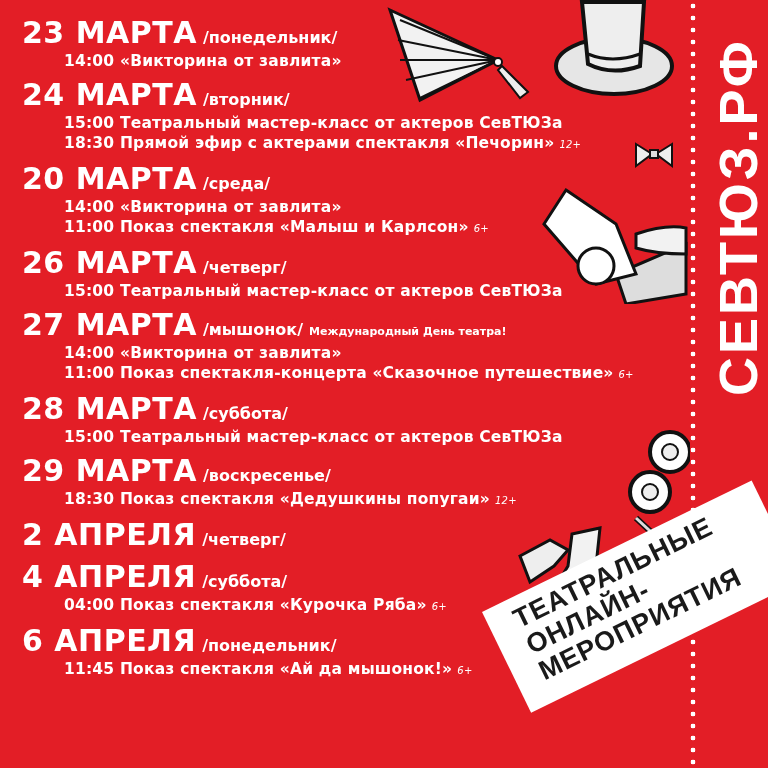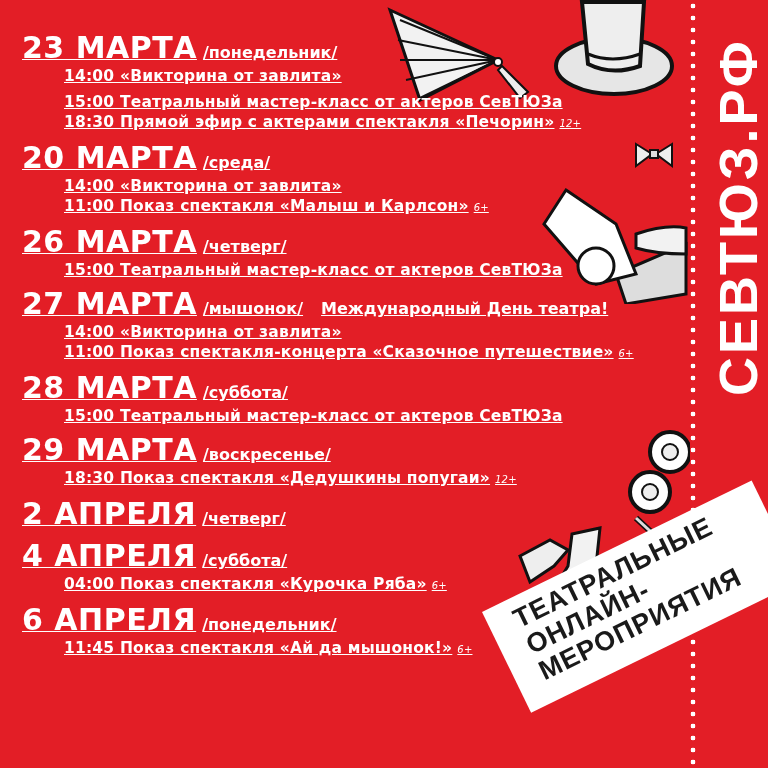--- a/index.html
+++ b/index.html
@@ -1,24 +1,24 @@
 <!DOCTYPE html>
 <html><head>
 <meta charset="utf-8">
 <style>
   html, body { margin:0; padding:0; }
   body { width:768px; height:768px; overflow:hidden; background:#e5212a; position:relative;
          font-family:"DejaVu Sans", sans-serif; color:#fff; }
   .poster { position:absolute; inset:0; background:#e31e26; }
-  .schedule { position:absolute; left:22px; top:30px; width:680px;text-decoration:underline; }
+  .schedule { position:absolute; left:22px; top:15px; width:680px; }
   .day { margin-bottom:6px; }
   .date-line { white-space:nowrap; line-height:36px; height:36px; }
   .date { font-family:"DejaVu Sans", sans-serif; font-weight:bold; font-size:30px; letter-spacing:0.5px; }
   .weekday { font-weight:bold; font-size:16px; margin-left:6px; }
-  .note { font-weight:bold; font-size:16px; margin-left:18px; }
+  .note { font-weight:bold; font-size:11px; margin-left:6px; }
   .event { font-weight:bold; font-size:15.5px; line-height:20px; white-space:nowrap; letter-spacing:0.2px;margin-left:42px; }
   .age { font-style:italic; font-weight:normal; font-size:10px; margin-left:5px; }
   .dots { position:absolute; left:689px; top:0; width:8px; height:768px;
           background-image: radial-gradient(circle, #fff 2.3px, transparent 2.6px);
           background-size:8px 12px; background-repeat:repeat-y; }
   .site { position:absolute; left:711px; top:396px; transform-origin:0 0; transform:rotate(-90deg);
           font-family:"Liberation Sans", sans-serif; font-weight:bold; font-size:54px; letter-spacing:3px;
           white-space:nowrap; line-height:54px; color:#fff; }
   .badge { position:absolute; left:482px; top:612px; width:300px; height:112px; background:#fff;
            transform:rotate(-26deg); transform-origin:0 0; }
@@ -81,20 +81,21 @@
   <div class="site">СЕВТЮЗ.РФ</div>
 
   <div class="schedule">
 
     <div class="day">
       <div class="date-line"><span class="date">23 МАРТА</span><span class="weekday">/понедельник/</span></div>
       <div class="event"><span>14:00 «Викторина от завлита»</span></div>
     </div>
 
     <div class="day">
+      <div class="date-line"><span class="date">24 МАРТА</span><span class="weekday">/вторник/</span></div>
       <div class="event"><span>15:00 Театральный мастер-класс от актеров СевТЮЗа</span></div>
       <div class="event"><span>18:30 Прямой эфир с актерами спектакля «Печорин»</span><span class="age">12+</span></div>
     </div>
 
     <div class="day">
       <div class="date-line"><span class="date">20 МАРТА</span><span class="weekday">/среда/</span></div>
       <div class="event"><span>14:00 «Викторина от завлита»</span></div>
       <div class="event"><span>11:00 Показ спектакля «Малыш и Карлсон»</span><span class="age">6+</span></div>
     </div>
 

